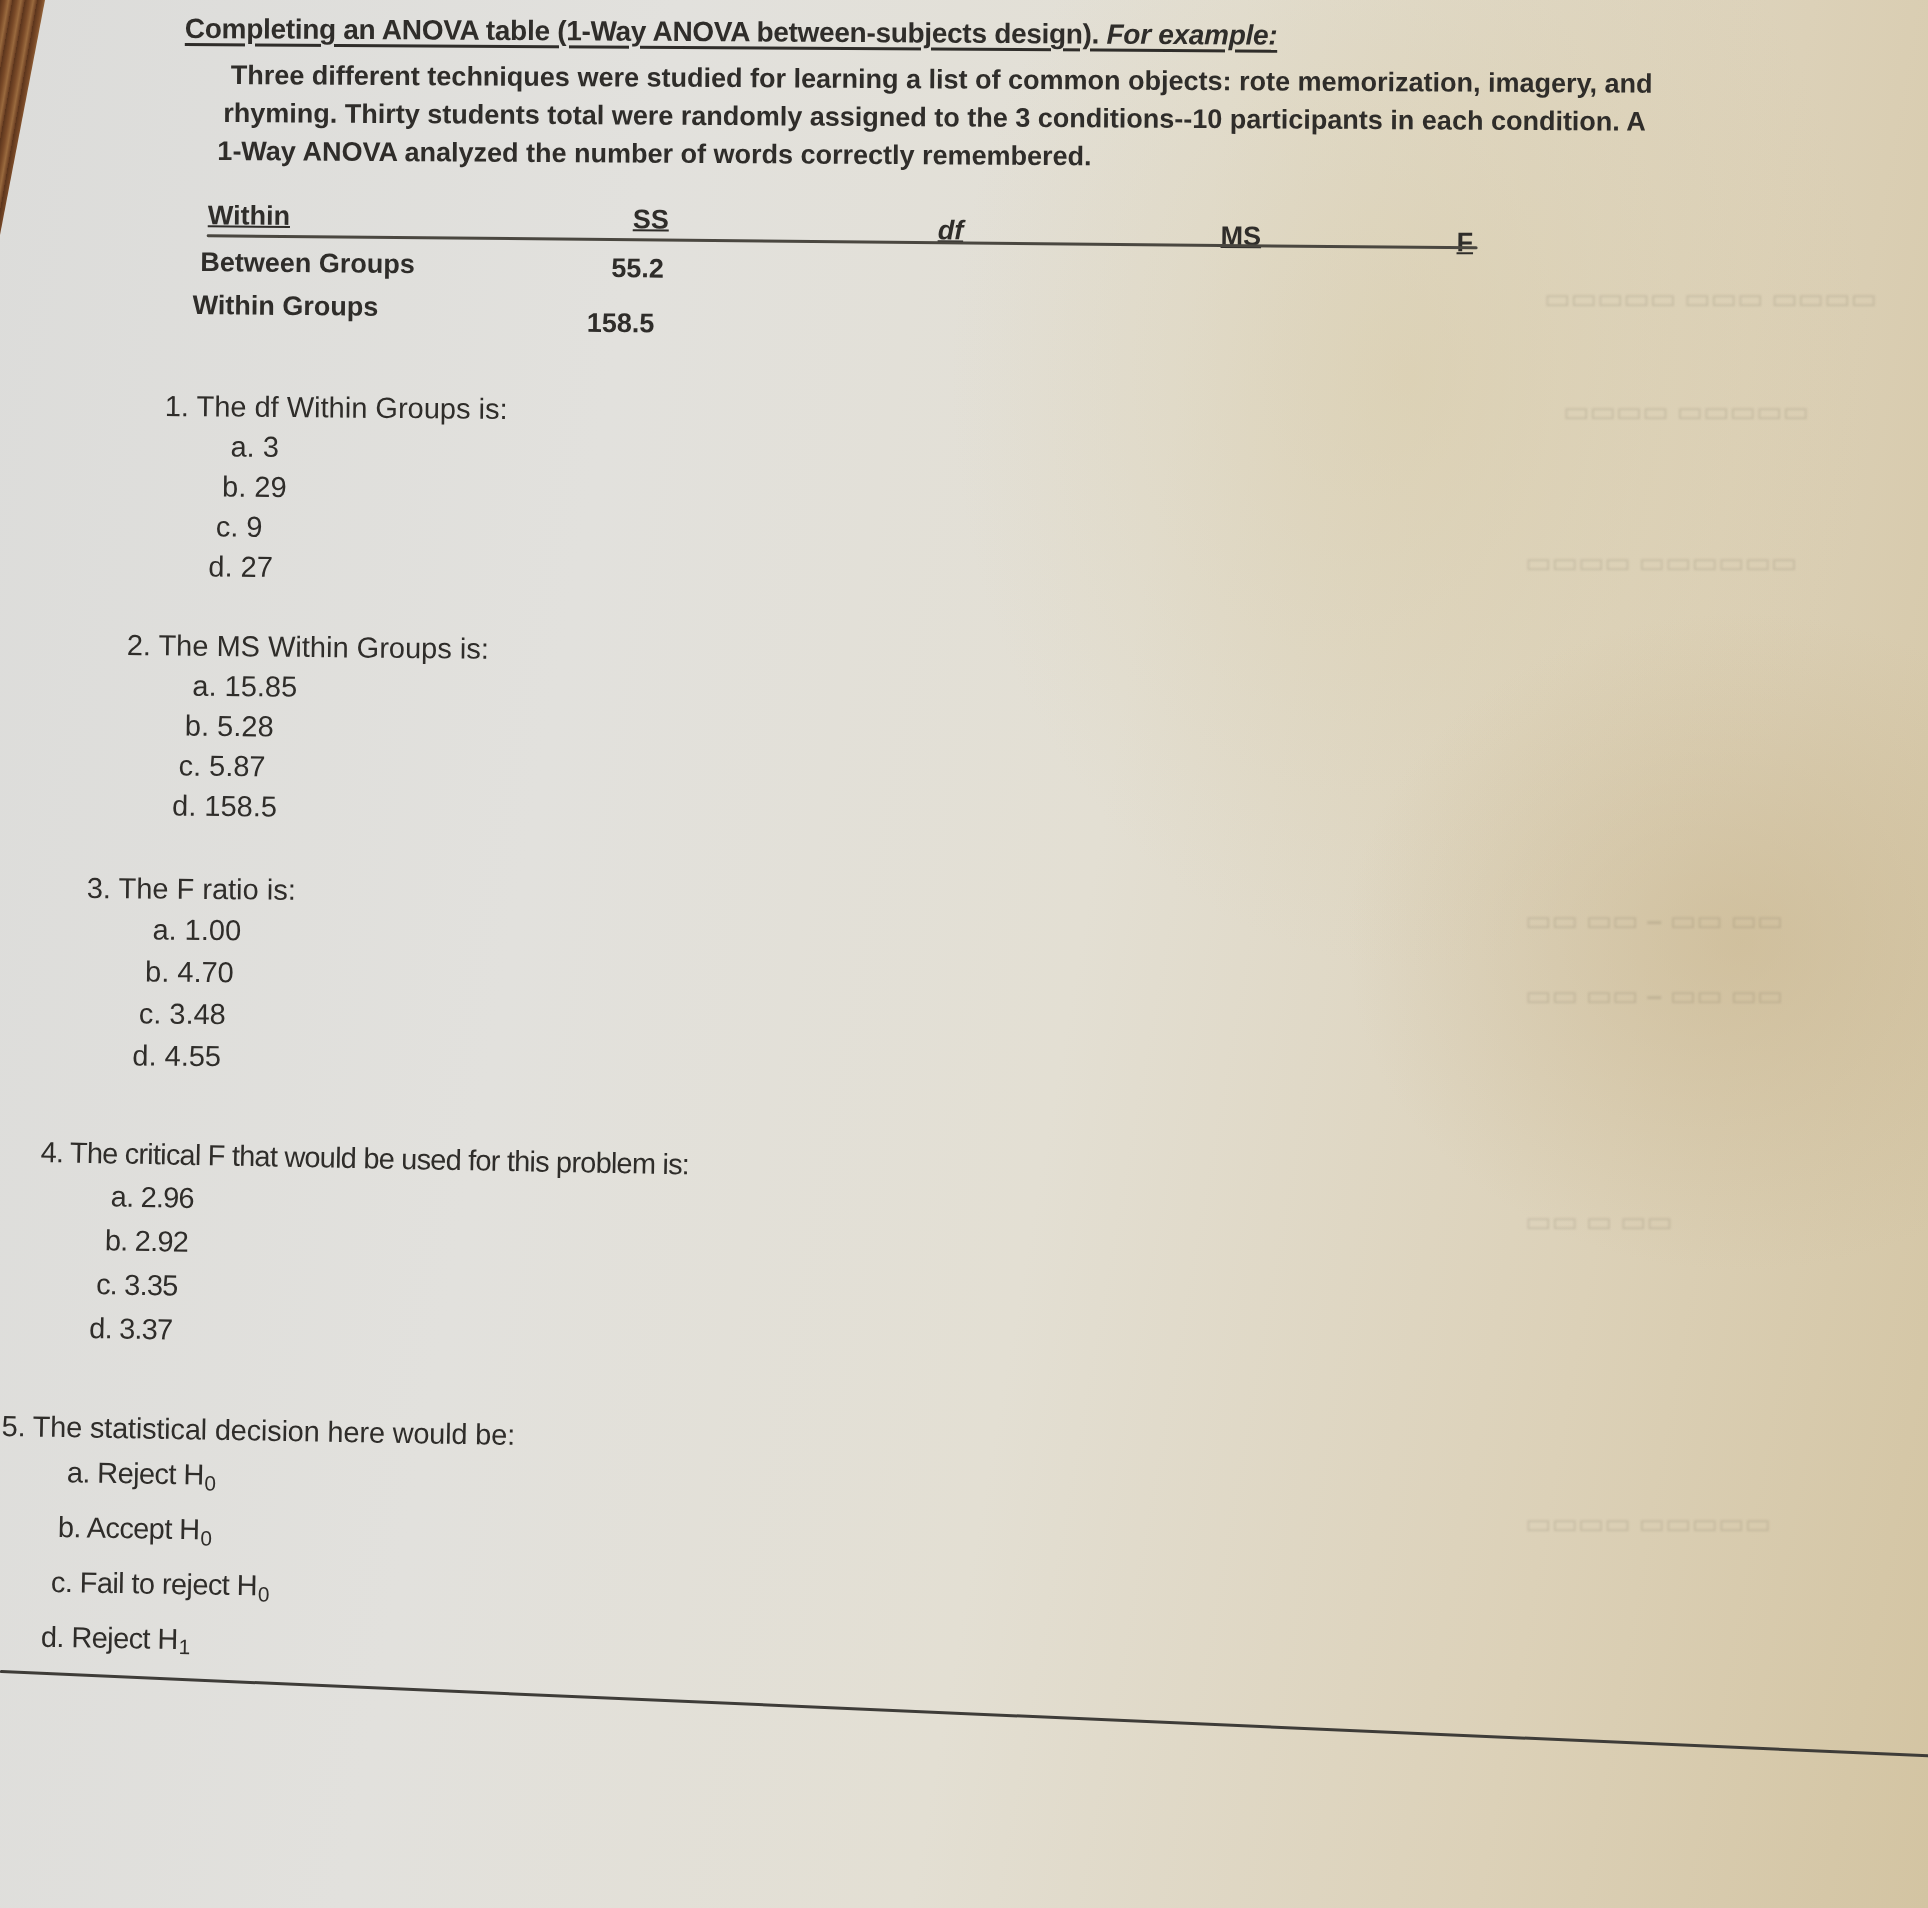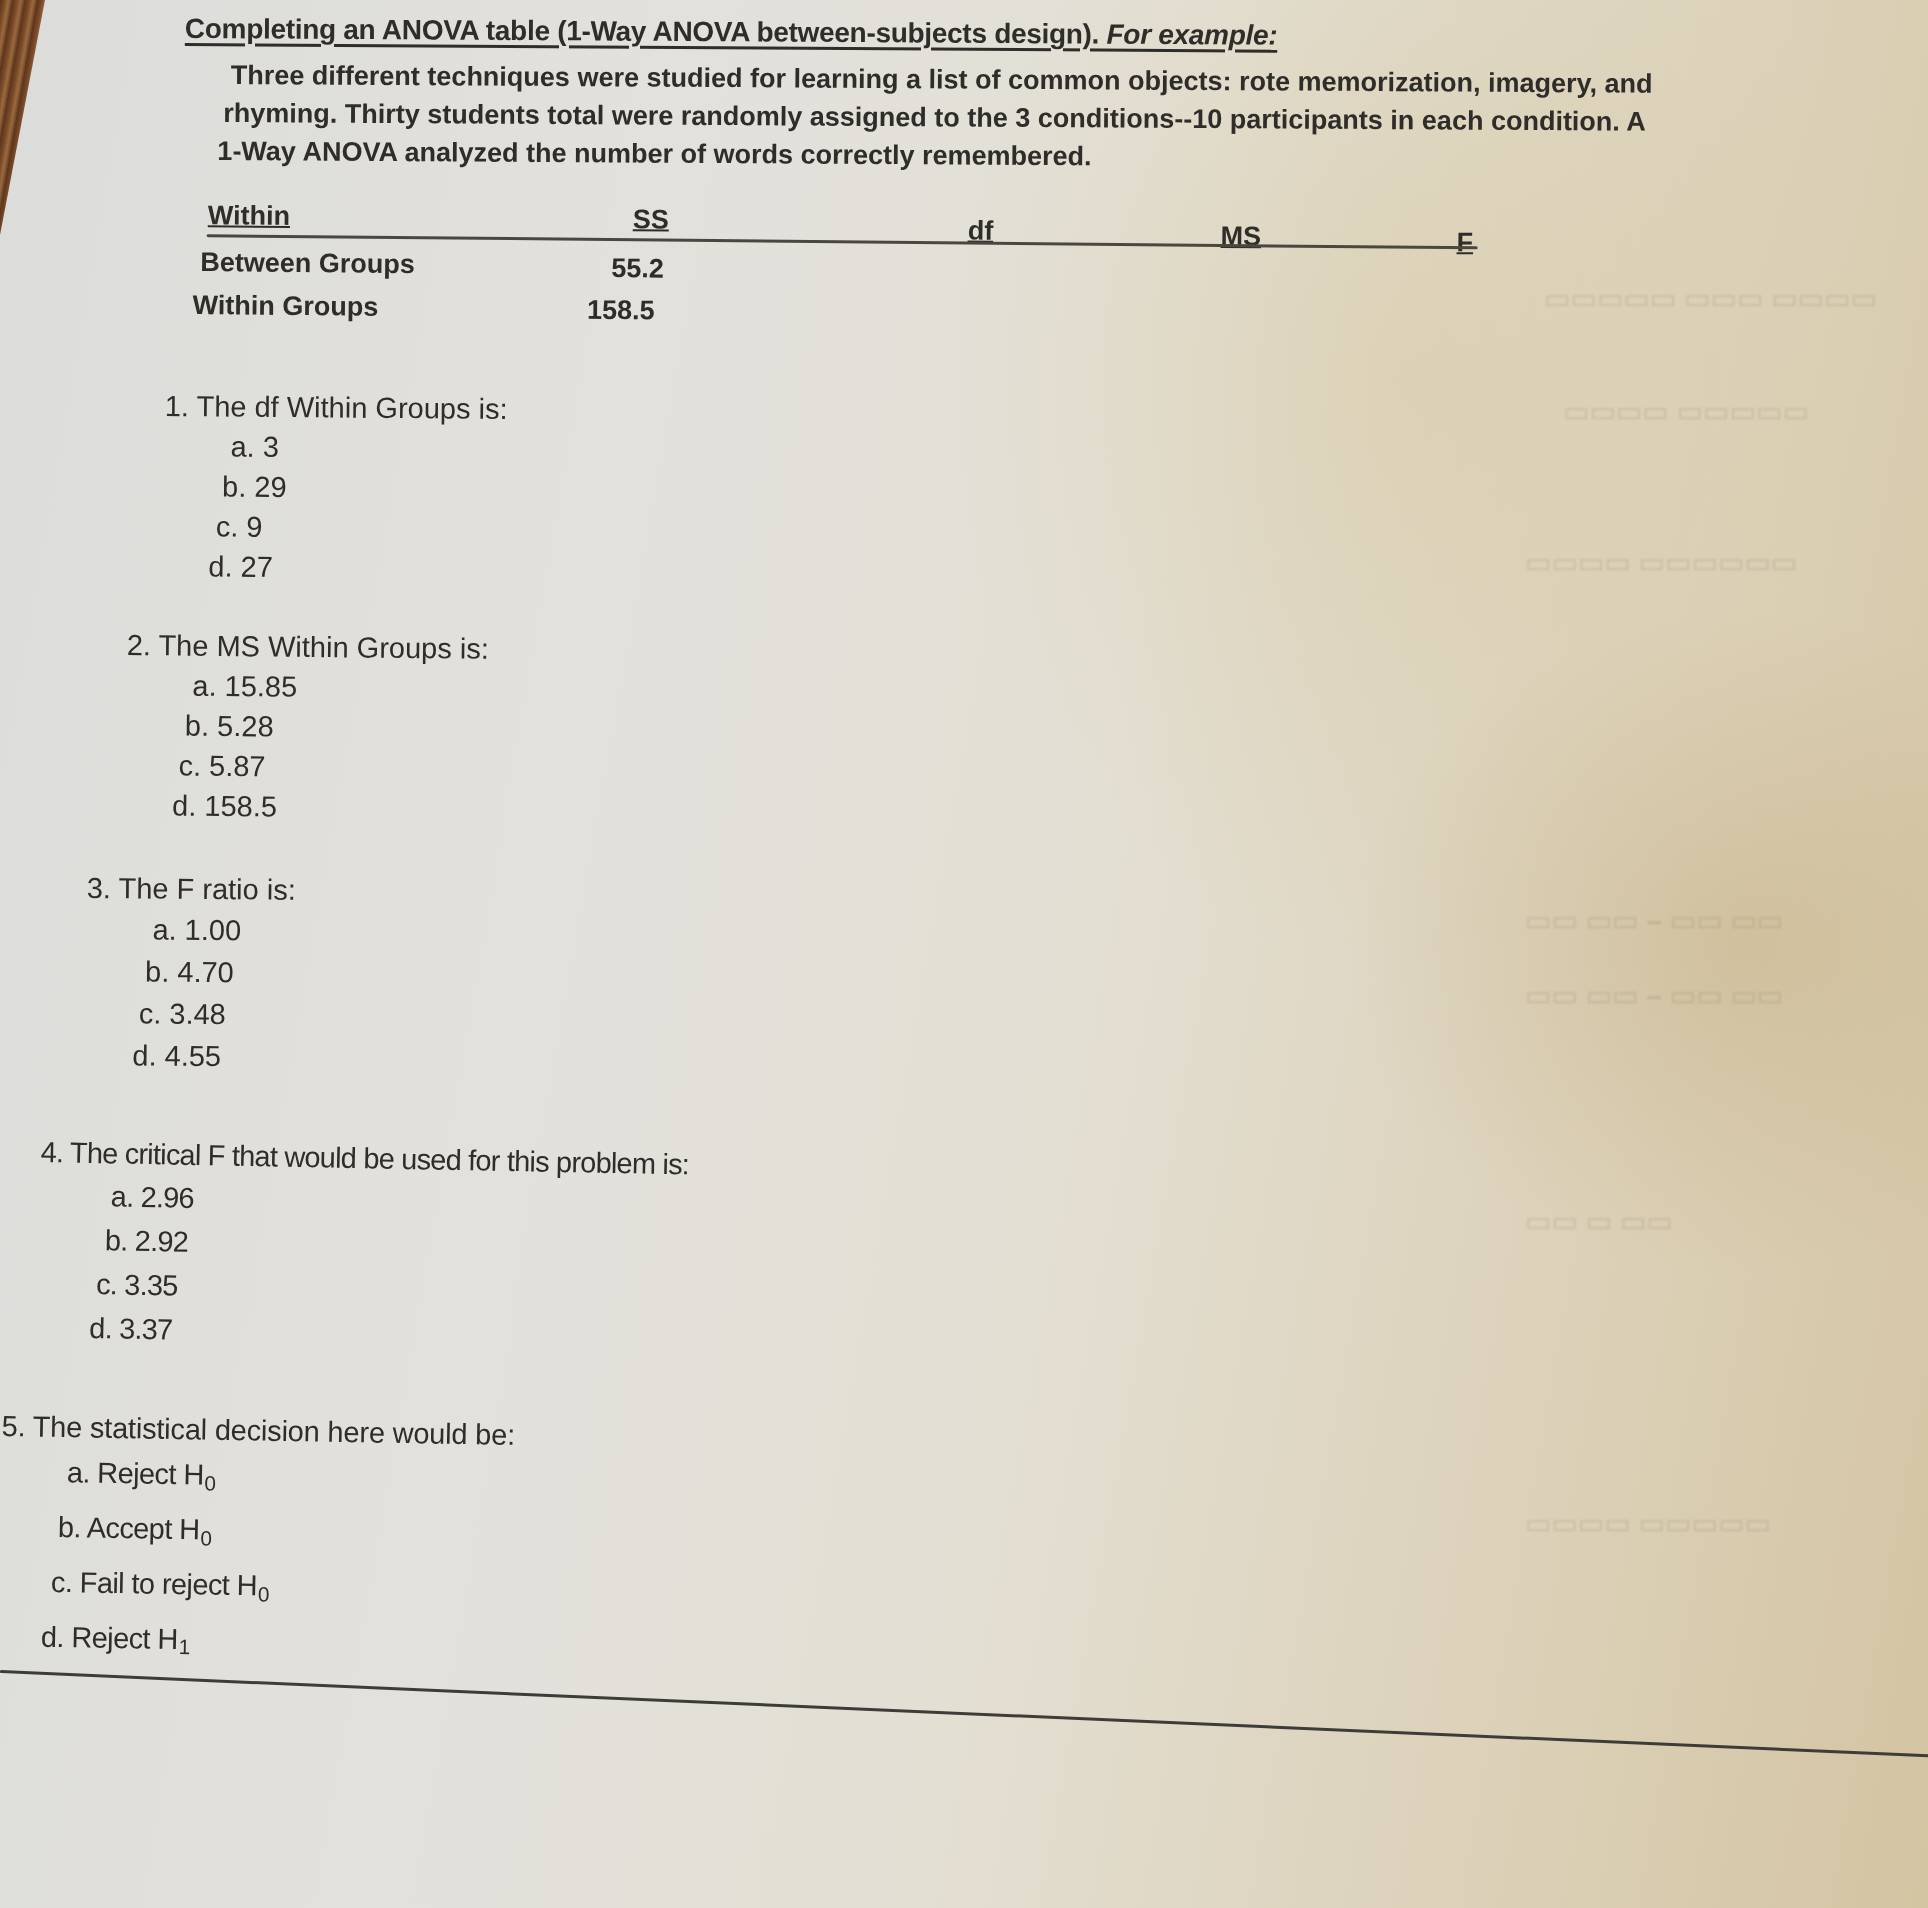--- a/index.html
+++ b/index.html
@@ -84,27 +84,27 @@
     .anova .rule {
       position: absolute;
       left: 19px; top: 34px;
       width: 1271px; height: 2.8px;
       background: #4a4740;
       border-radius: 1.9px;
     }
     .anova .cell { position: absolute; }
     .h-source { left: 20px; }
     .h-ss { left: 445px; }
-    .h-df { left: 780px; top: 7.5px !important; }
+    .h-df { left: 750px; top: 7.5px !important; font-style: italic; }
     .h-ms { left: 1033px; top: 11.3px !important; }
     .h-f { left: 1269px; top: 15px !important; }
     .r1-src { left: 13px; top: 47px; }
     .r1-ss { left: 424px; top: 49px; }
     .r2-src { left: 5.6px; top: 90px; }
-    .r2-ss { left: 400px; top: 91px; }
+    .r2-ss { left: 400px; top: 104px; }
 
     
     .question {
       position: absolute;
       font-size: 29px;
       transform-origin: left top;
     }
     .question .stem {
       display: block;
       white-space: nowrap;

